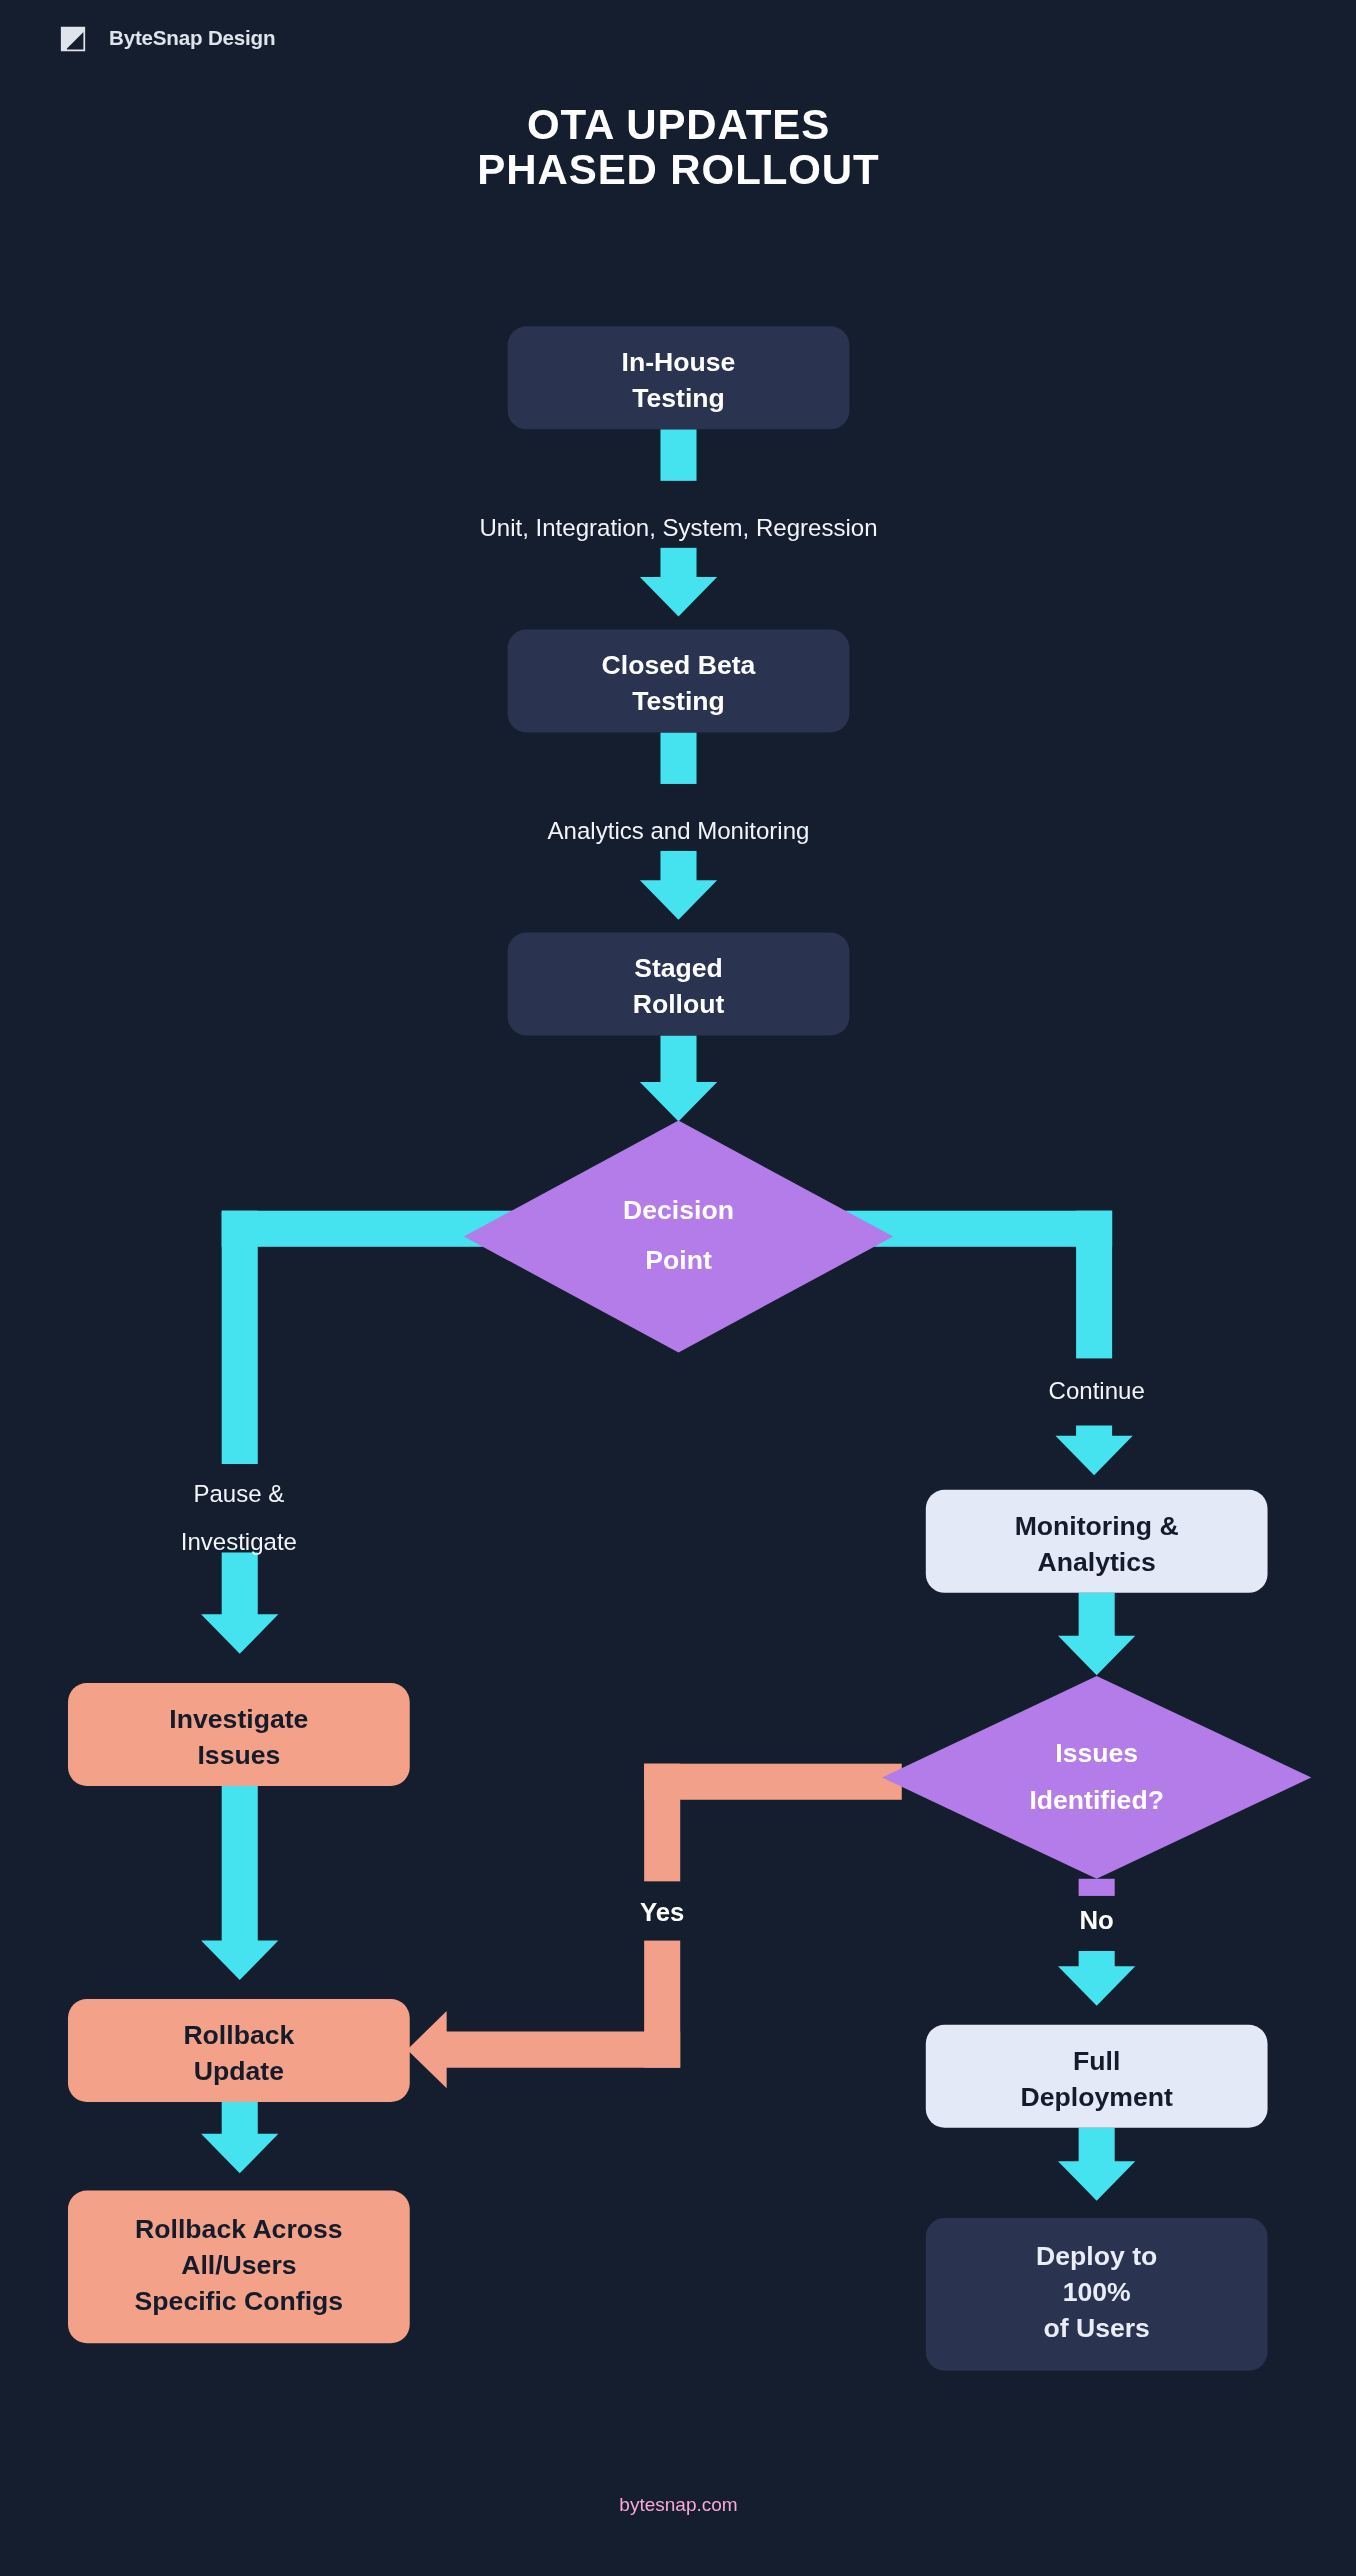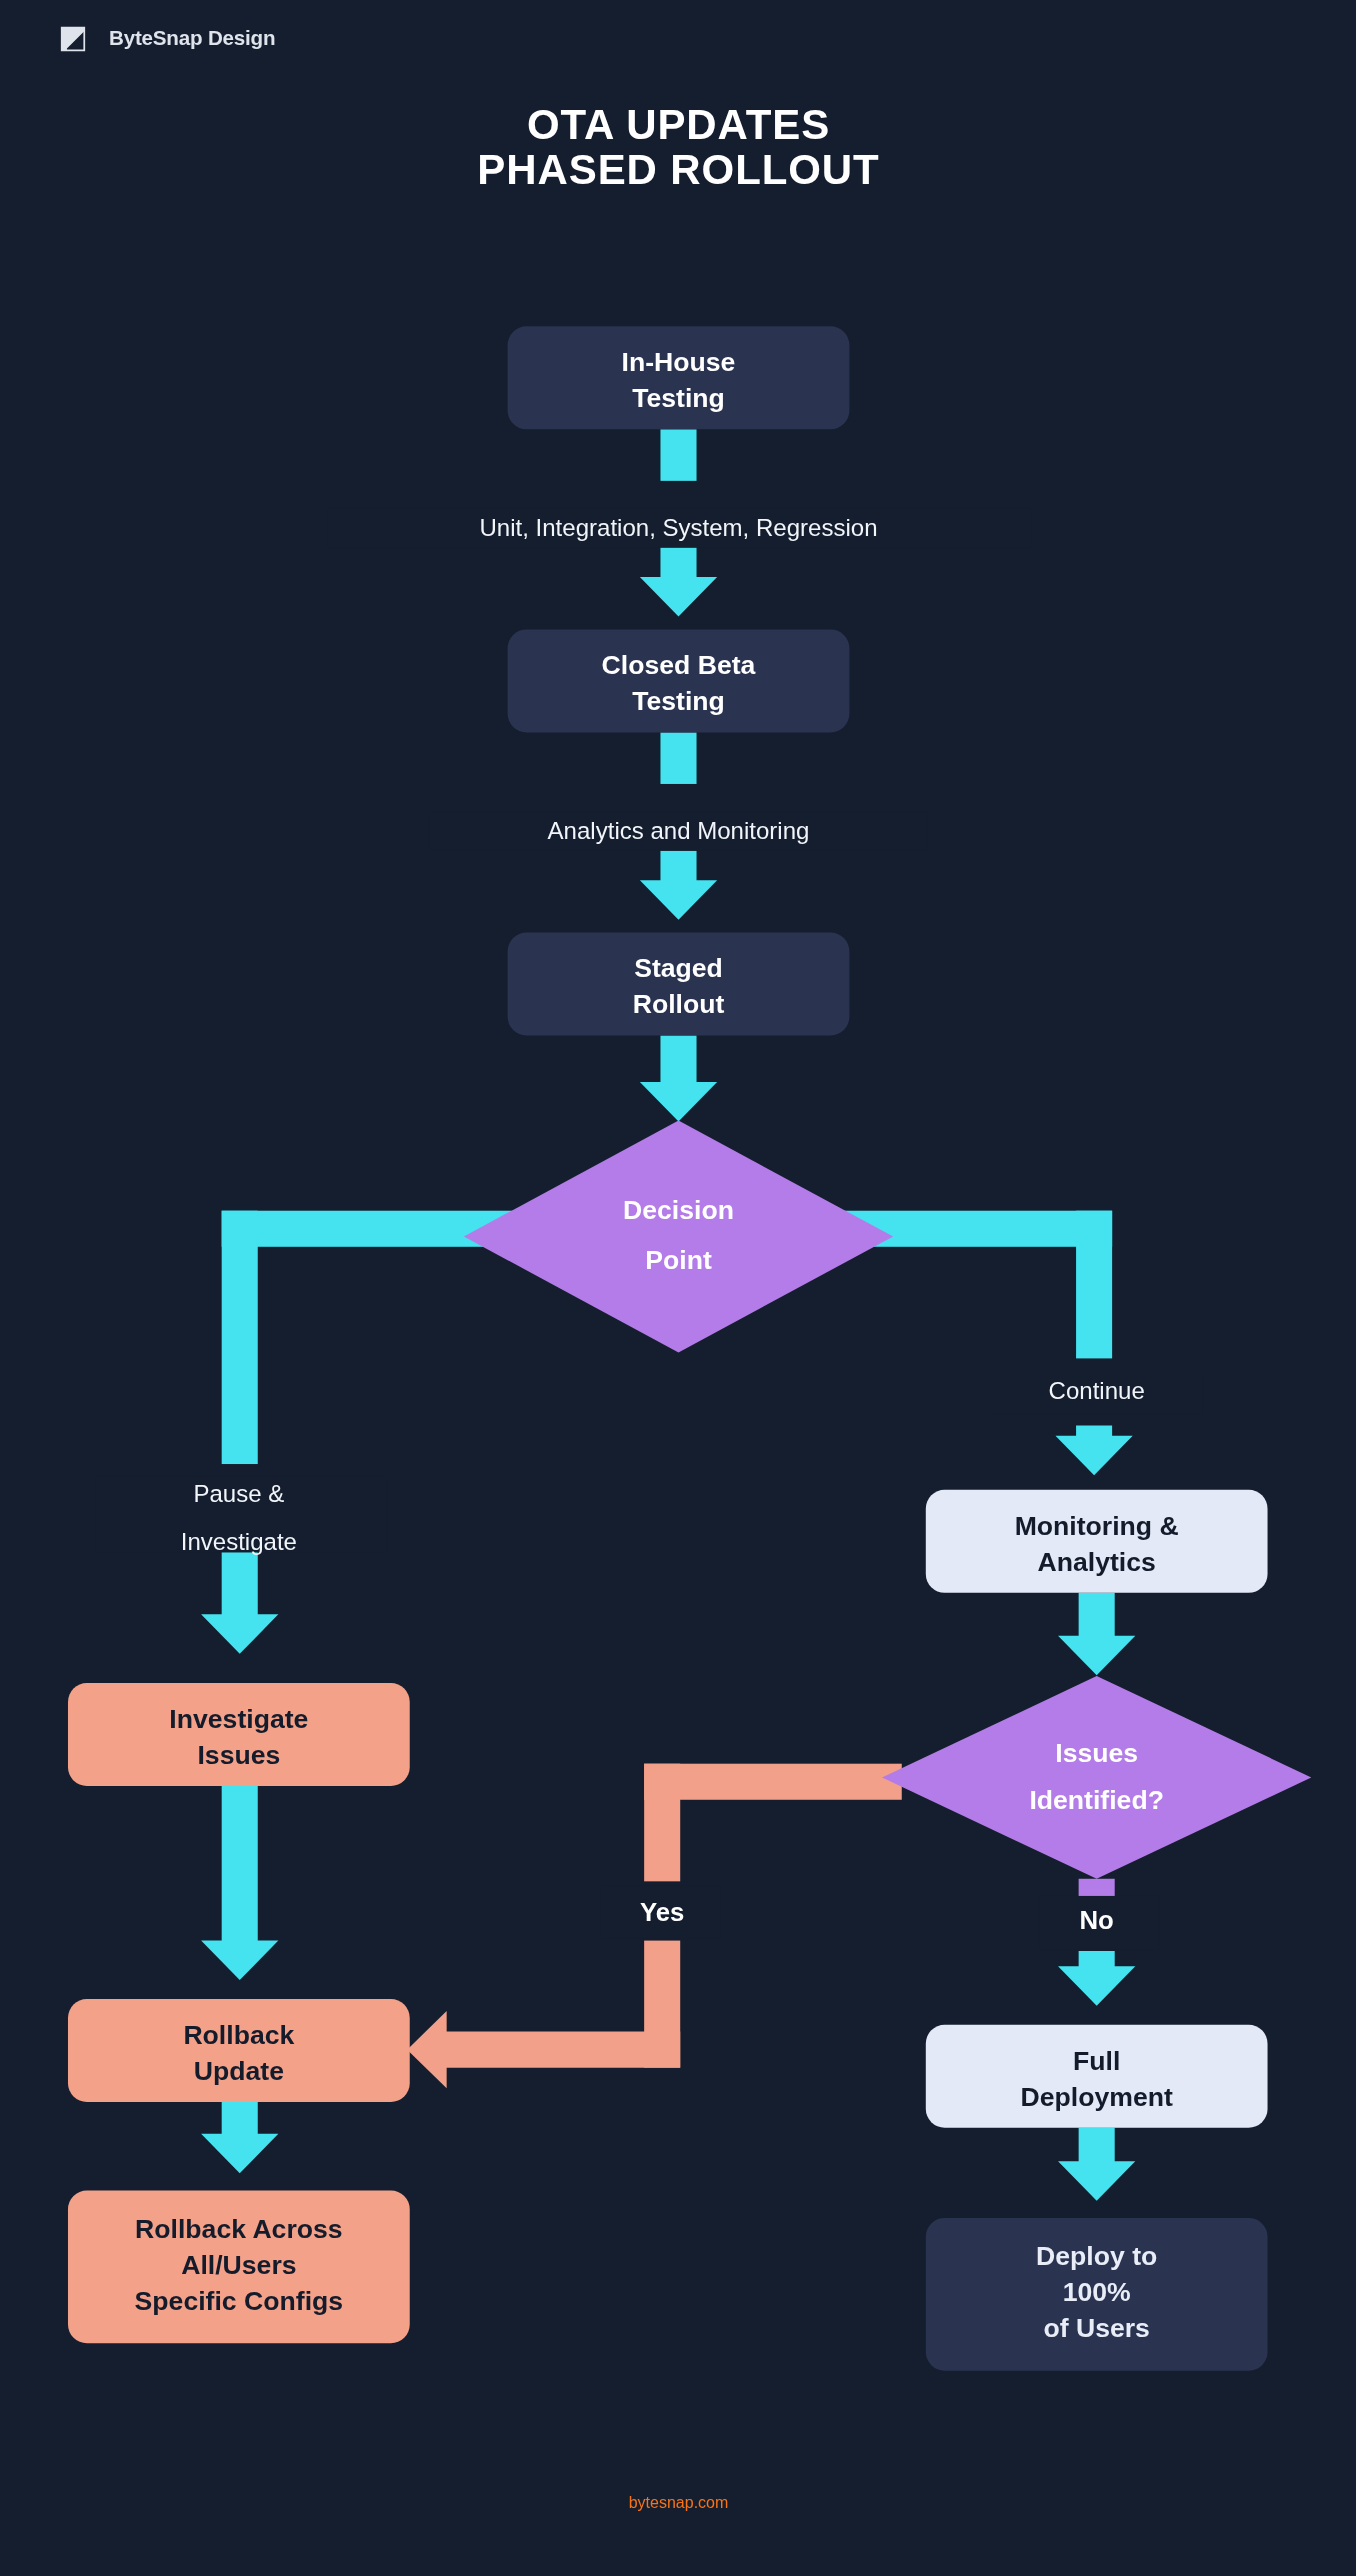--- a/index.html
+++ b/index.html
@@ -30,21 +30,21 @@
     position:absolute;left:0;top:103px;width:1357px;
     text-align:center;color:#ffffff;
     font-size:42px;font-weight:800;line-height:1.06;
     letter-spacing:0.9px;
   }
   .title span{display:block;}
 
   
   .footer{
     position:absolute;left:0;top:2494px;width:1357px;
-    text-align:center;color:#f97316;font-size:16px;font-weight:400;
+    text-align:center;color:#f9a8d4;font-size:19px;font-weight:400;
   }
 
   
   svg#flow{position:absolute;left:0;top:0;width:1357px;height:2576px;}
 
   .nodeLabel{
     font-family:"Liberation Sans",sans-serif;
     font-weight:800;
     text-anchor:middle;
     dominant-baseline:middle;

